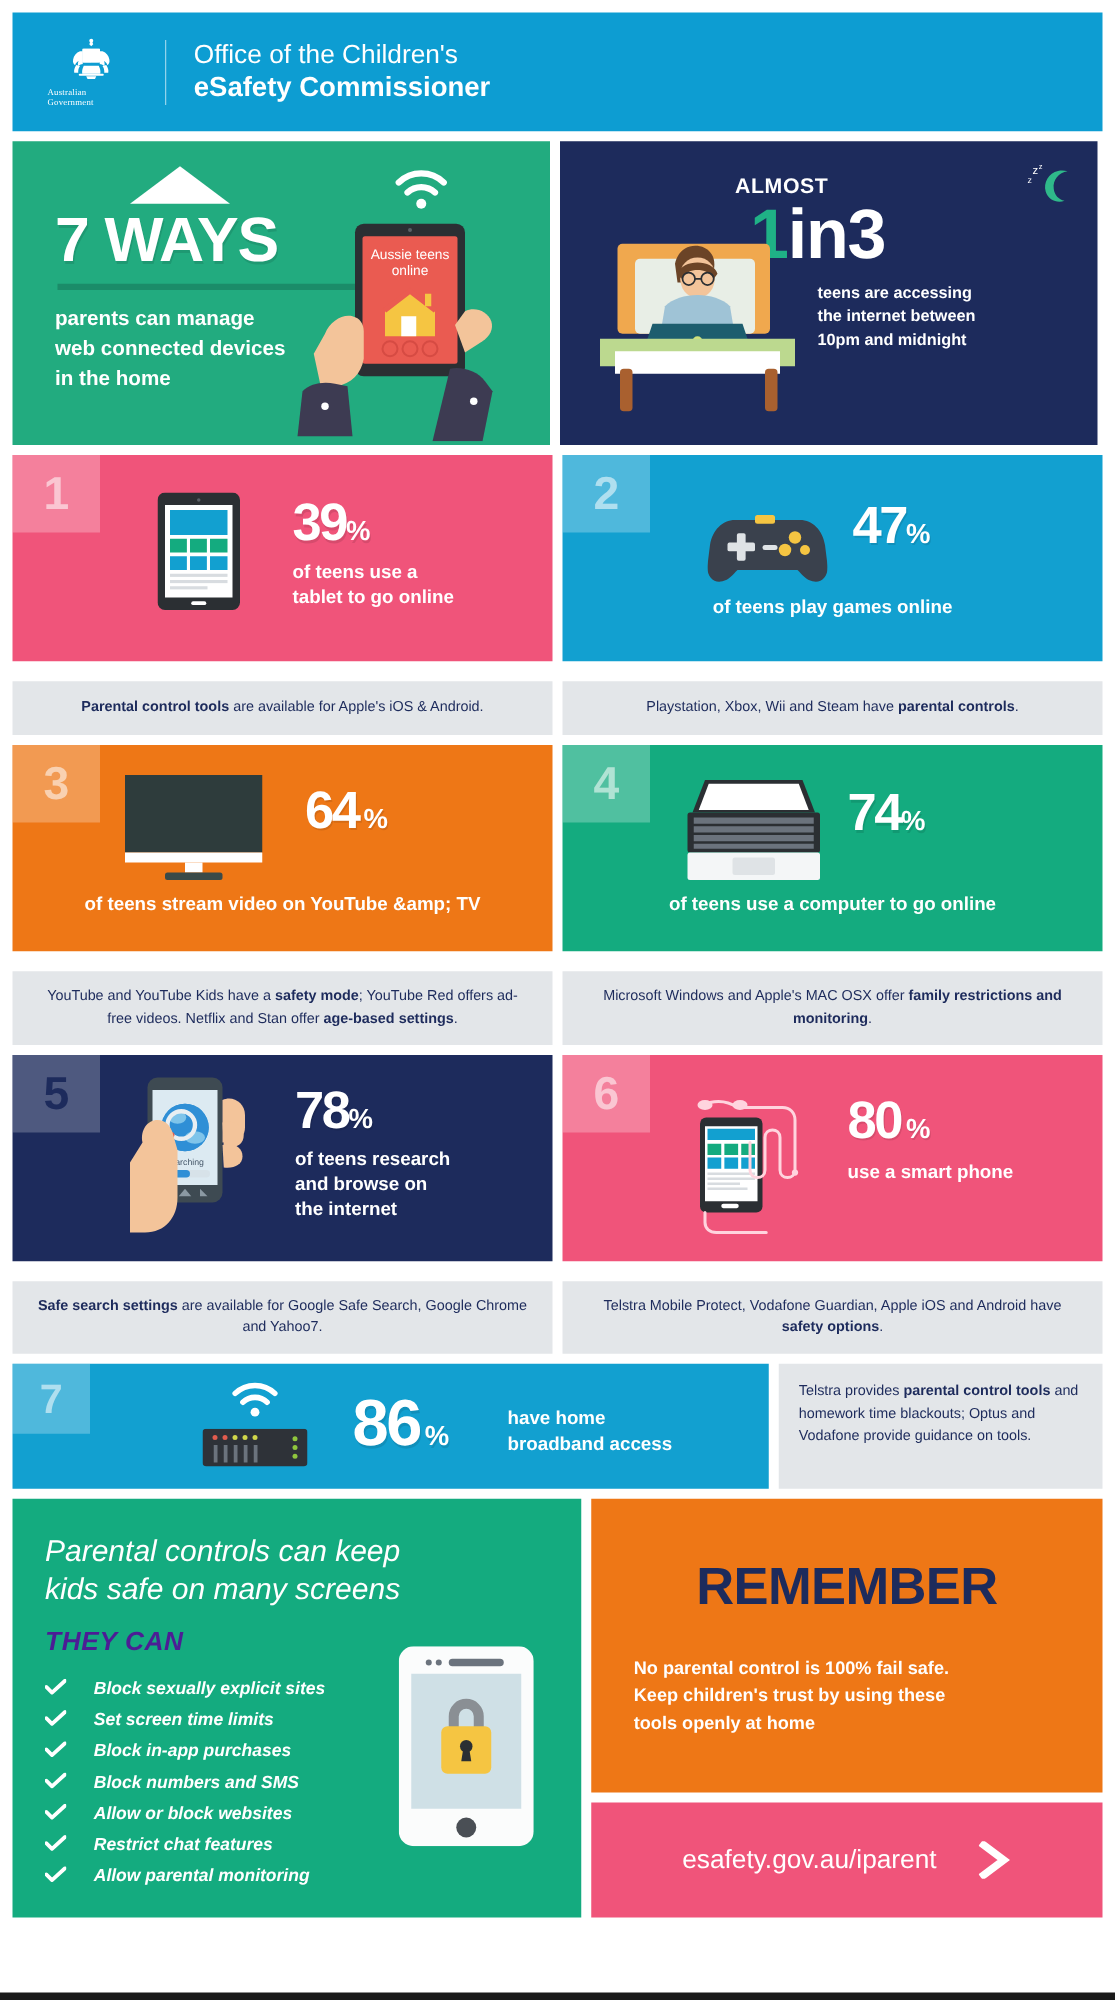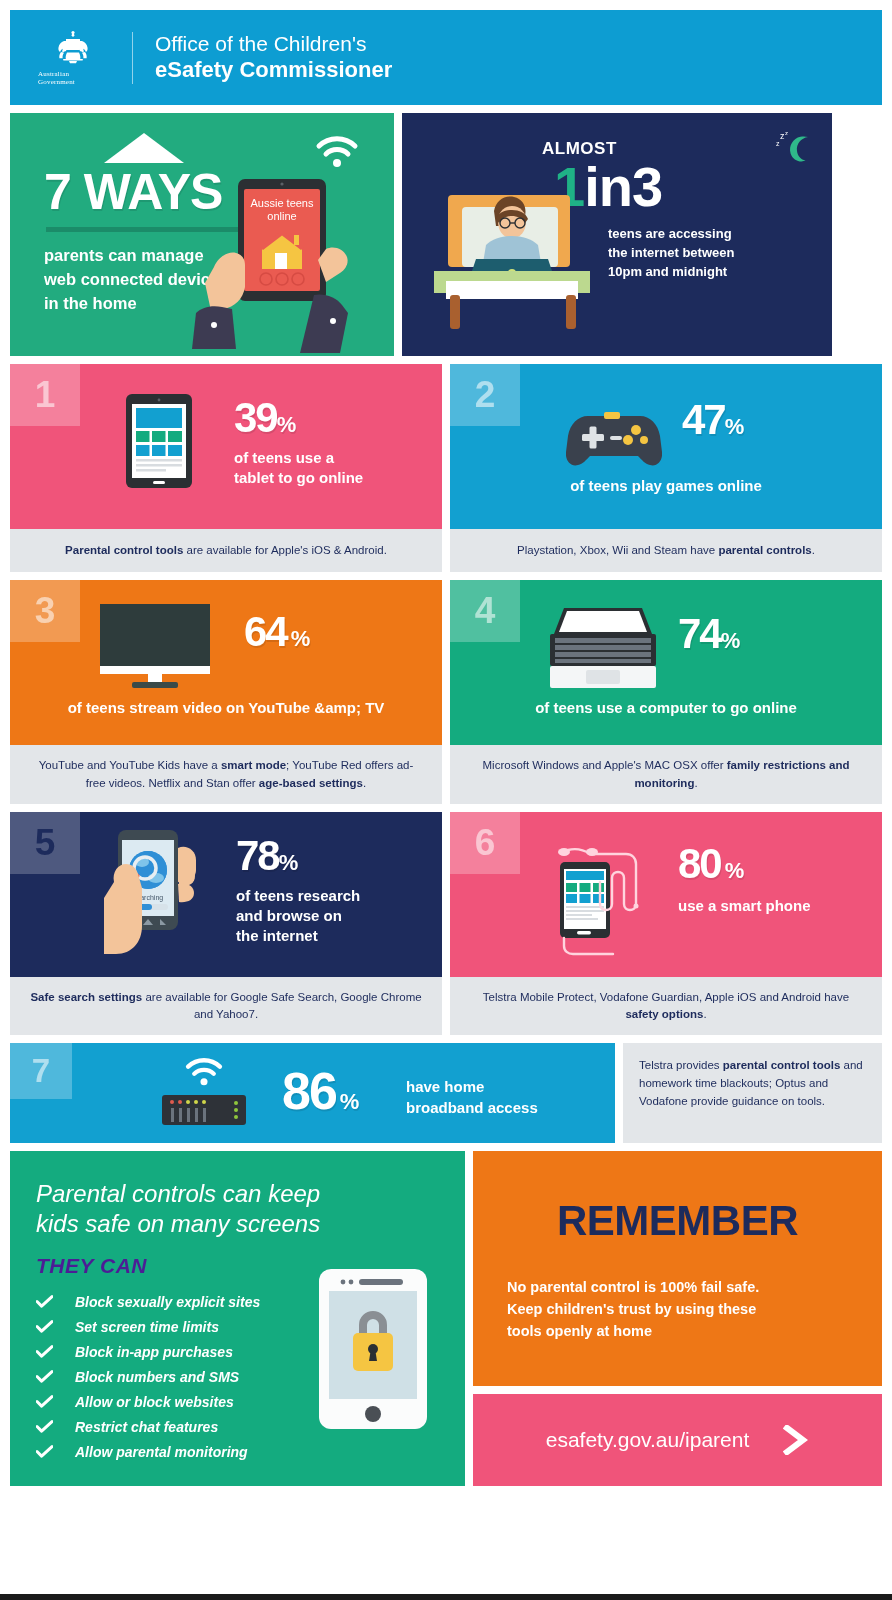--- a/index.html
+++ b/index.html
@@ -19,21 +19,21 @@
     margin:0 22px 0 24px; }
   .hdr-l1 { color:#fff; font-size:21px; font-weight:400; line-height:1.18; }
   .hdr-l2 { color:#fff; font-size:22px; font-weight:700; line-height:1.18; }
 
   
   .row { display:flex; gap:8px; margin-top:8px; }
   .col { flex:1; display:flex; flex-direction:column; }
 
   
   .hero-wrap { display:flex; gap:8px; margin-top:8px; }
-  .hero-left { width:384px; height:243px; background:#22ab7f; position:relative;
+  .hero-left { width:430px; height:243px; background:#22ab7f; position:relative;
     overflow:hidden; padding:20px 0 0 34px; }
   .hero-caret { width:0; height:0; border-left:40px solid transparent;
     border-right:40px solid transparent; border-bottom:30px solid #fff;
     margin-left:60px; }
   .hero-title { color:#fff; font-size:50px; font-weight:700; letter-spacing:-1px;
     line-height:1; margin-top:4px; text-shadow:1px 2px 0 rgba(0,0,0,.10); }
   .hero-rule { width:250px; height:5px; background:#1b8c69; margin:10px 0 12px 2px; }
   .hero-sub { color:#fff; font-size:16.5px; font-weight:700; line-height:1.45; }
   .hero-wifi { position:absolute; top:22px; left:305px; }
   .hero-tab { position:absolute; right:22px; top:62px; }
@@ -50,21 +50,21 @@
   .moon { position:absolute; right:18px; top:16px; }
 
   
   .card { display:flex; flex-direction:column; }
   .card-body { position:relative; height:165px; overflow:hidden; }
   .badge { position:absolute; left:0; top:0; width:70px; height:62px;
     background:rgba(255,255,255,.26); color:rgba(255,255,255,.55);
     font-size:37px; font-weight:700; display:flex; align-items:center;
     justify-content:center; }
   .card-foot { background:#e3e6e9; color:#1d2b5c; font-size:11.5px;
-    line-height:1.5; text-align:center; padding:13px 22px; }
+    line-height:1.5; text-align:center; padding:13px 22px;margin-top:16px; }
   .card-foot.tall { padding:12px 20px; }
   .card-foot b { font-weight:700; }
   .pct { color:#fff; font-weight:700; line-height:.95;
     text-shadow:1px 2px 0 rgba(0,0,0,.10); }
   .pctnum { font-size:42px; letter-spacing:-2px; }
   .pctsign { font-size:22px; font-weight:700; }
   .statlabel { color:#fff; font-size:15px; font-weight:700; line-height:1.35; }
 
   .c-pink   { background:#f0547a; }
   .c-blue   { background:#12a0d0; }
@@ -289,21 +289,21 @@
           <rect x="0" y="0" width="110" height="62" fill="#2e3c3c"></rect>
           <rect x="0" y="62" width="110" height="8" fill="#fff"></rect>
           <rect x="48" y="70" width="14" height="8" fill="#fff"></rect>
           <rect x="32" y="78" width="46" height="6" rx="2" fill="#3a4a48"></rect>
         </svg>
         <div style="position:absolute;left:234px;top:32px">
           <span class="pct pctnum">64</span><span class="pct pctsign" style="margin-left:4px">%</span>
         </div>
         <div class="statlabel" style="position:absolute;left:0;right:0;top:118px;text-align:center">of teens stream video on YouTube &amp;amp; TV</div>
       </div>
-      <div class="card-foot tall">YouTube and YouTube Kids have a <b>smart mode</b>; YouTube Red offers ad-free videos. Netflix and Stan offer <b>age-based settings</b>.</div>
+      <div class="card-foot tall">YouTube and YouTube Kids have a <b>safety mode</b>; YouTube Red offers ad-free videos. Netflix and Stan offer <b>age-based settings</b>.</div>
     </div>
 
     <div class="col card">
       <div class="card-body c-green">
         <div class="badge">4</div>
         <svg width="110" height="90" viewBox="0 0 110 90" style="position:absolute;left:98px;top:26px">
           <path d="M16 2h78l10 26H6z" fill="#2b2f33"></path>
           <path d="M19 5h72l8 21H11z" fill="#fff"></path>
           <rect x="2" y="28" width="106" height="32" rx="2" fill="#2b2f33"></rect>
           <g fill="#6b737d">

